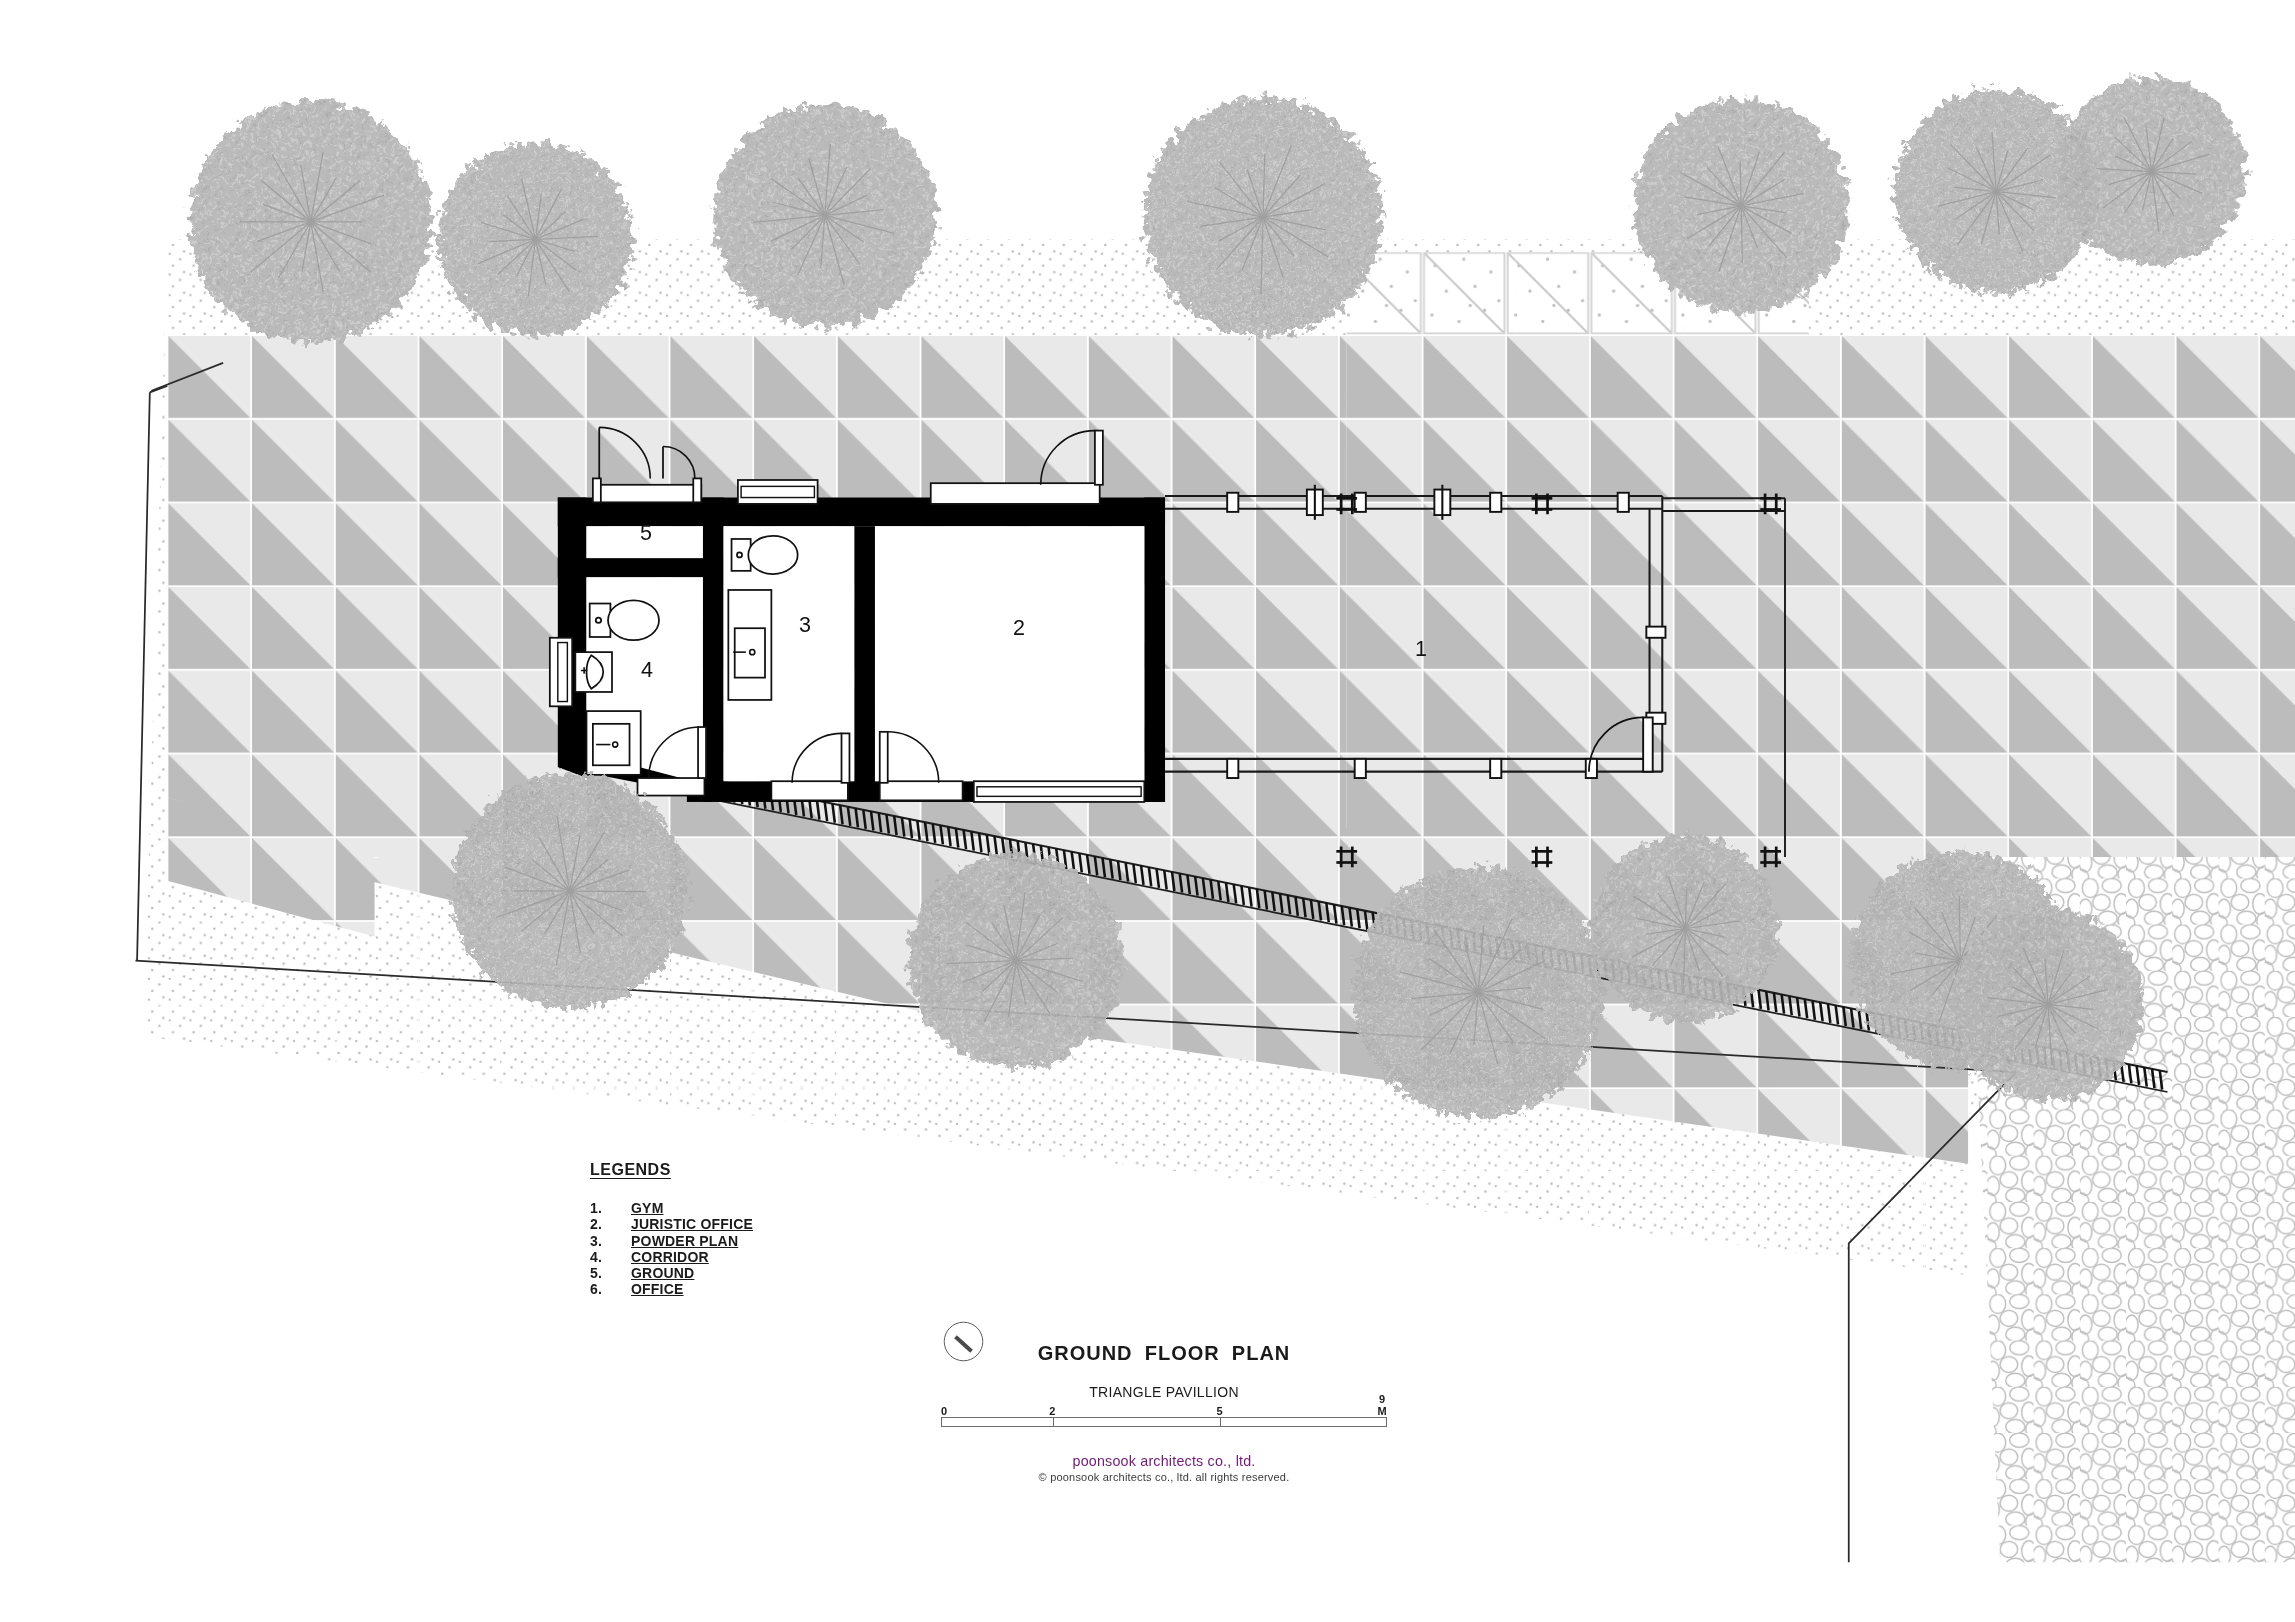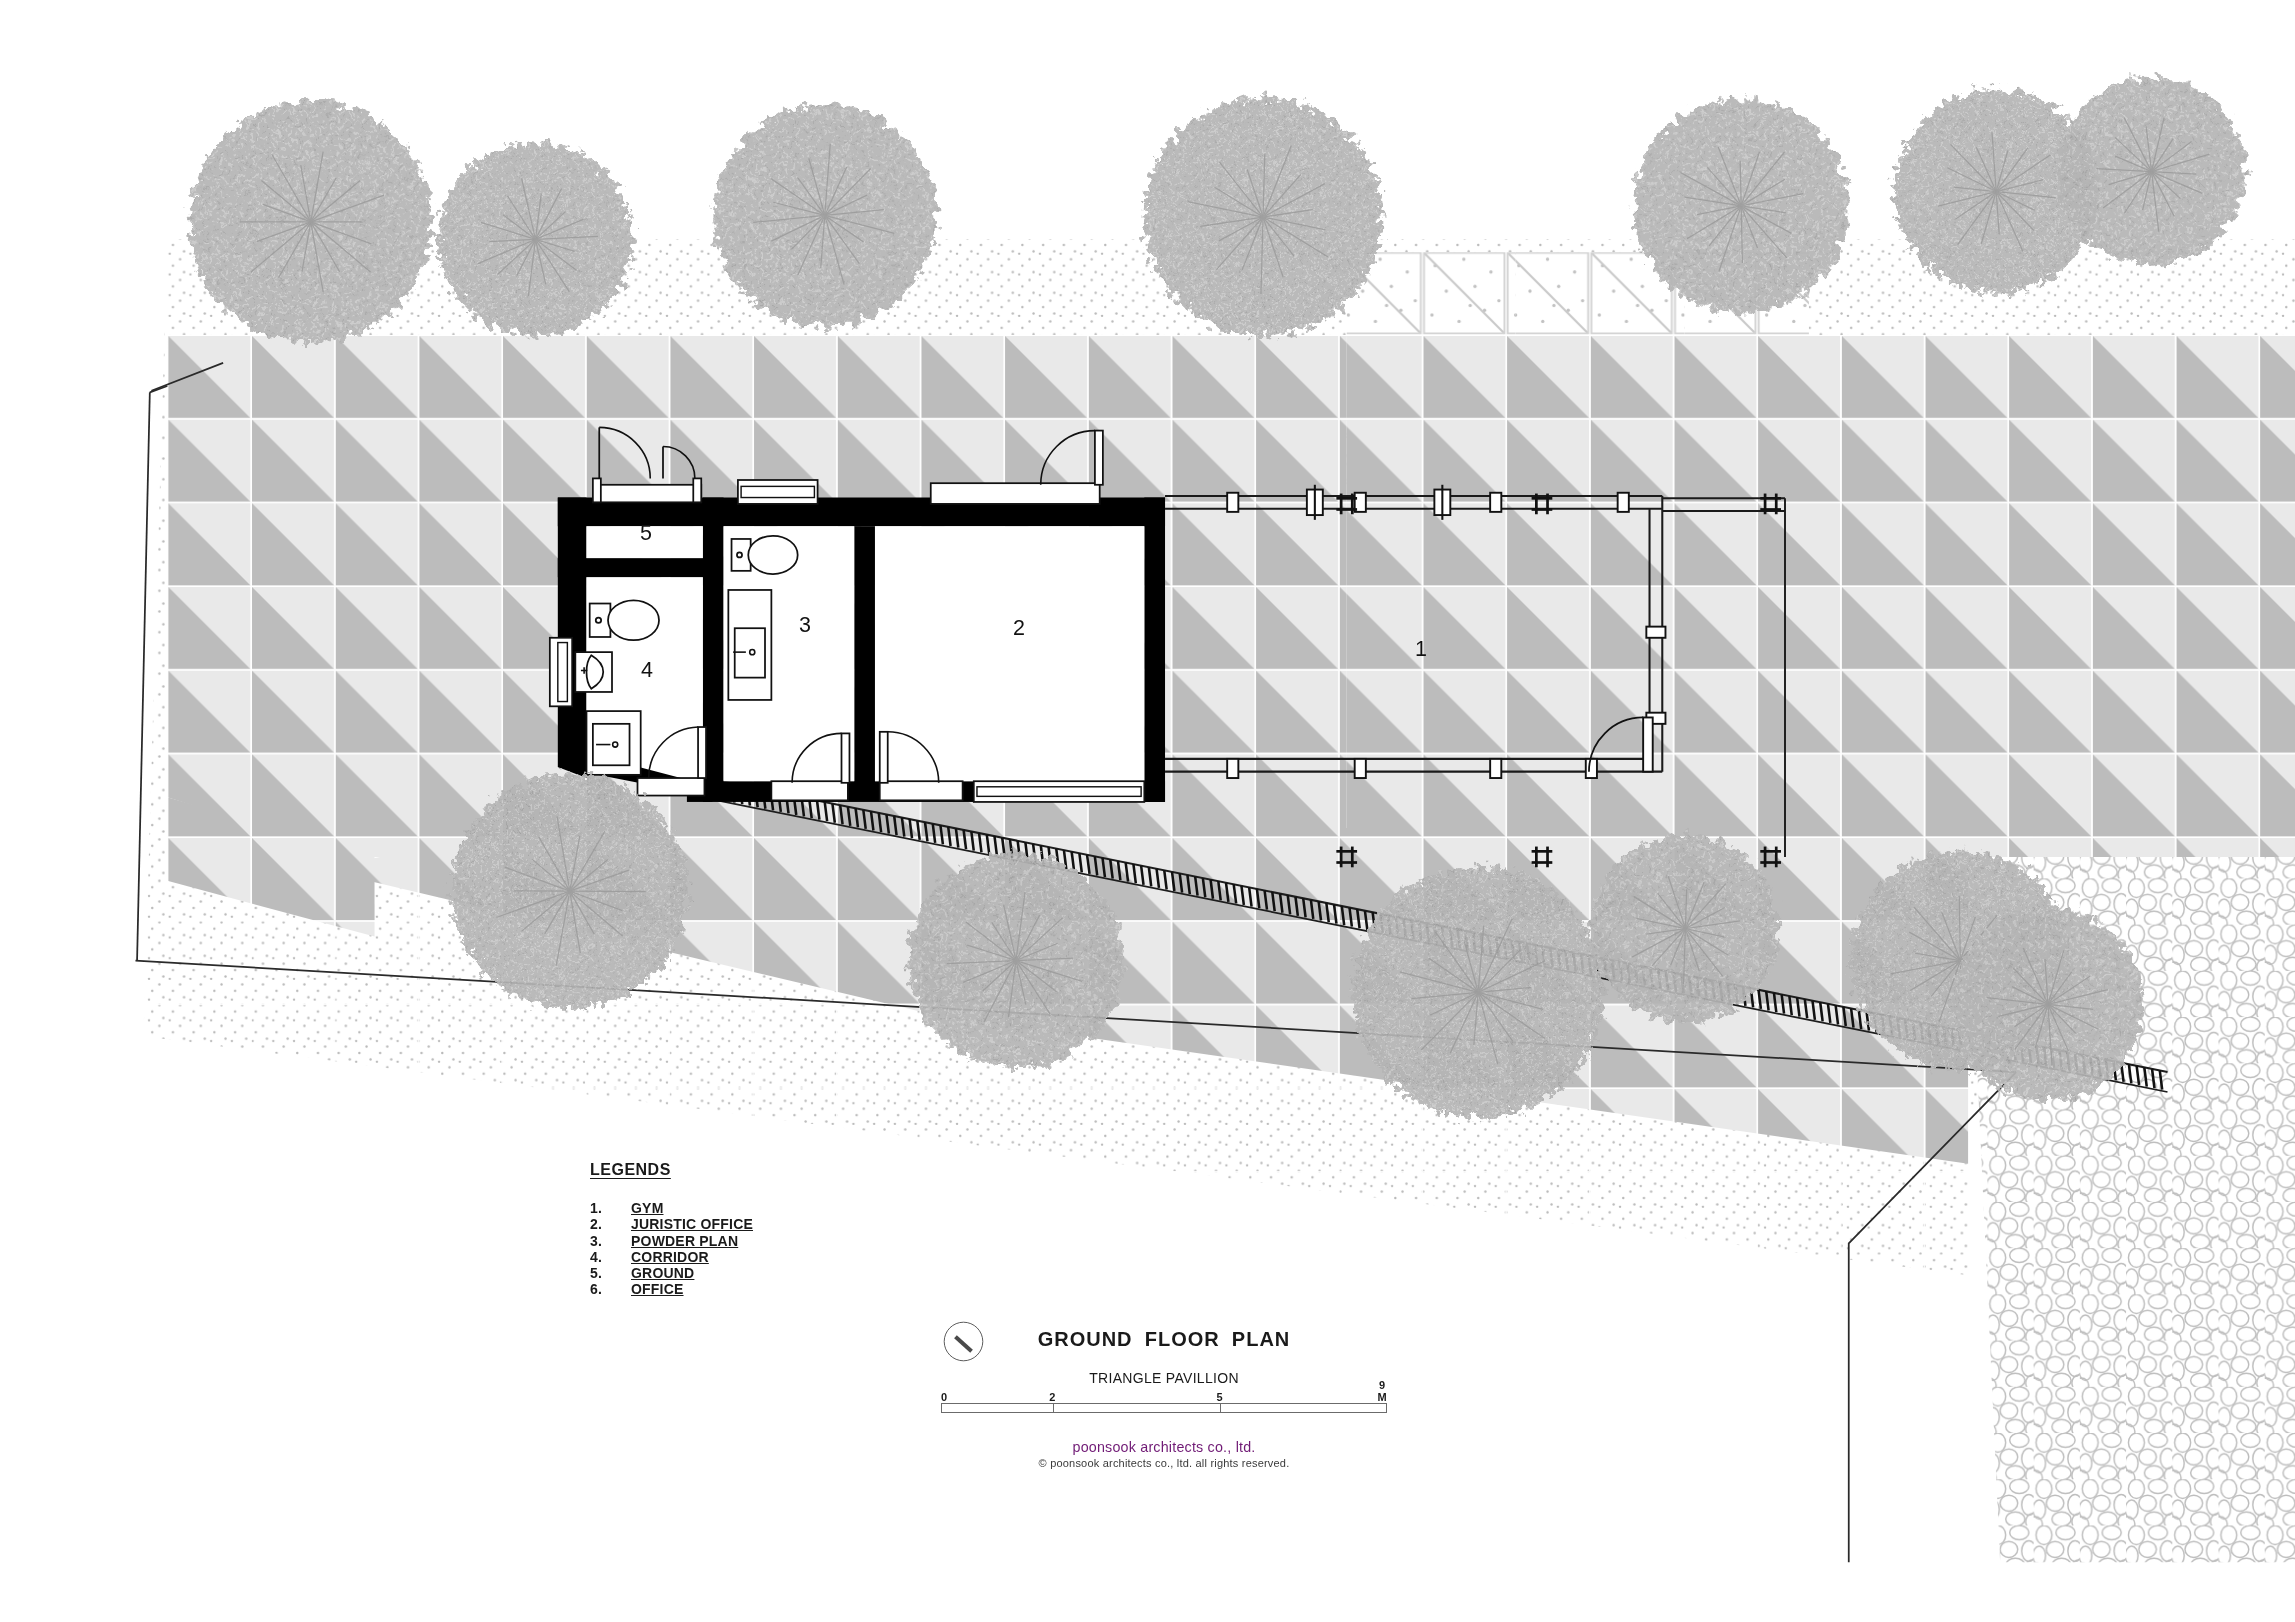--- a/index.html
+++ b/index.html
@@ -16,21 +16,21 @@
                 text-decoration:underline;text-underline-offset:3.2px;}
   .legend-rows{margin-top:21px;}
   .legend-row{display:flex;font-size:14px;font-weight:bold;line-height:16.3px;
               letter-spacing:0.2px;}
   .legend-num{width:41px;}
   .legend-lbl{white-space:nowrap;text-decoration:underline;}
 
   
   .titleblock{position:absolute;left:941px;top:1319px;width:446px;text-align:center;}
   .north{width:45px;height:45px;margin:0 auto;}
-  .plan-title{margin-top:9px;font-size:20px;font-weight:bold;letter-spacing:1px;
+  .plan-title{margin-top:23px;font-size:20px;font-weight:bold;letter-spacing:1px;
               word-spacing:5.6px;}
   .proj-title{margin-top:19px;font-size:14px;letter-spacing:0.3px;}
   .scalebar-wrap{margin-top:3.2px;position:relative;height:32px;}
   .scalebar-labels{position:relative;height:14.3px;}
   .scalebar-labels span{position:absolute;font-size:11px;font-weight:bold;
                         transform:translateX(-50%);bottom:0;letter-spacing:0.3px;}
   .scalebar{position:relative;height:9.6px;border:0.8px solid #6b6b6b;box-sizing:border-box;
             background:#fff;}
   .scalebar i{position:absolute;top:0;bottom:0;width:0.8px;background:#6b6b6b;}
   .firm{margin-top:17.5px;font-size:14.3px;letter-spacing:0.2px;color:#701a75;}

